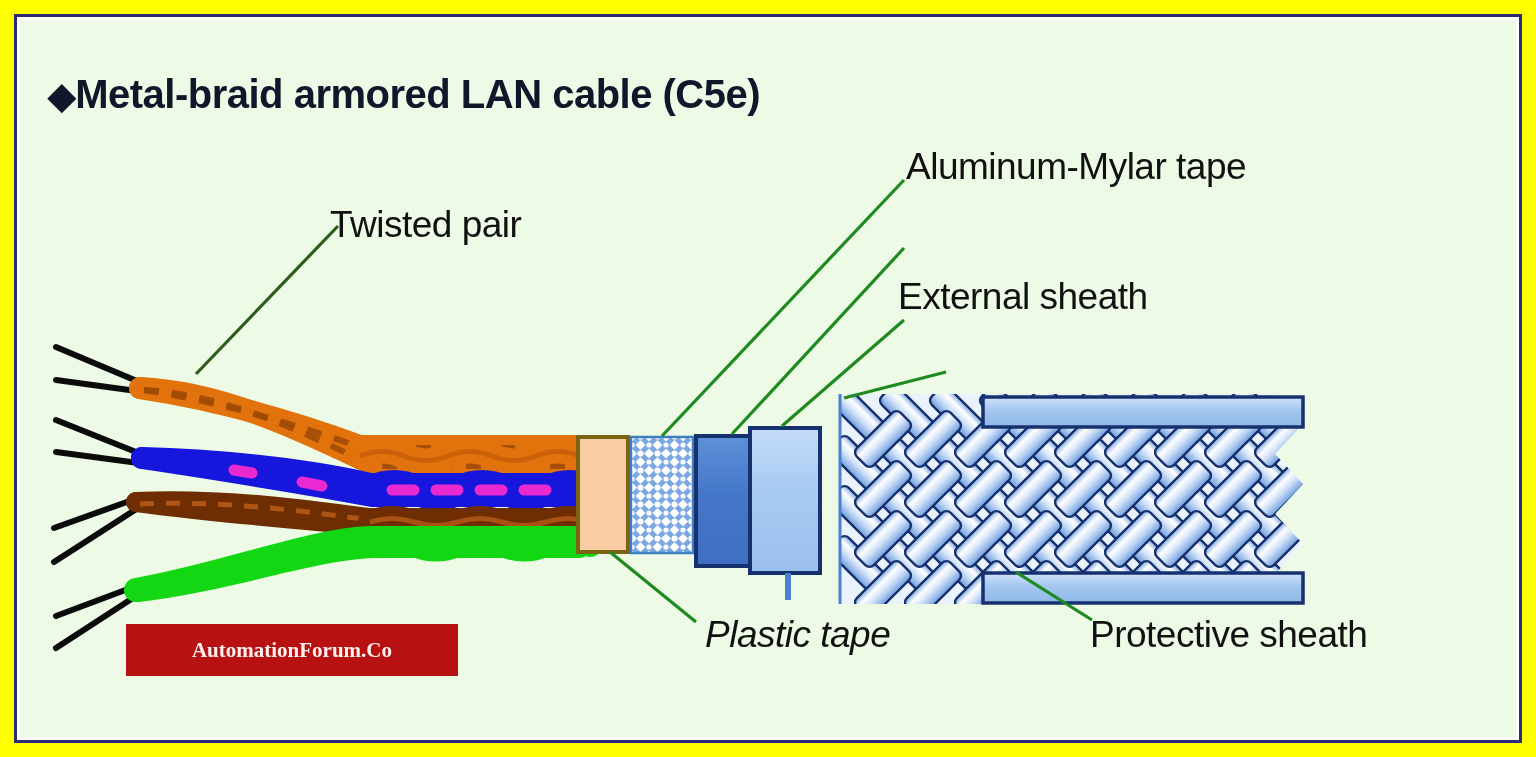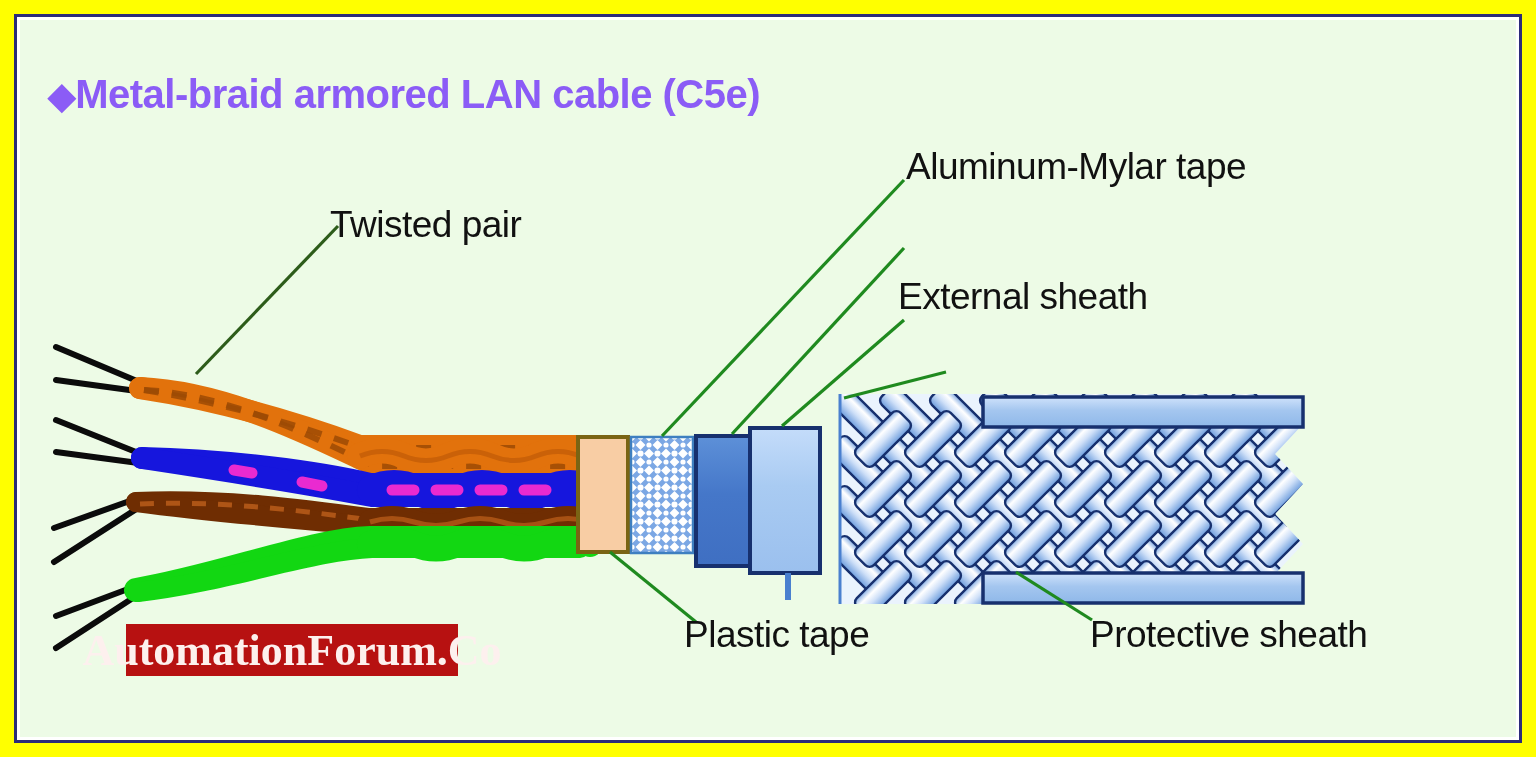--- a/index.html
+++ b/index.html
@@ -25,42 +25,42 @@
     position:absolute;
     left:20px;top:20px;right:20px;bottom:20px;
     background:#edfbe6;
     box-sizing:border-box;
     overflow:hidden;
   }
 
   
   #title{
     position:absolute;left:28px;top:52px;
-    font-size:40px;font-weight:700;color:#8b5cf6;
+    font-size:40px;font-weight:700;color:#0f172a;
     letter-spacing:-0.5px;white-space:nowrap;
   }
   #title .dia{font-size:36px;}
 
   
   .lbl{
     position:absolute;
     font-size:37px;font-weight:400;color:#111111;
     white-space:nowrap;letter-spacing:-0.5px;
   }
 
   
   #watermark{
     position:absolute;left:106px;top:604px;
     width:332px;height:52px;
     background:#b71111;
     display:flex;align-items:center;justify-content:center;
   }
   #watermark span{
     font-family:"Liberation Serif",serif;
-    font-weight:700;font-size:44px;color:#fdf0ee;
+    font-weight:700;font-size:21px;color:#fdf0ee;
     letter-spacing:0px;white-space:nowrap;
   }
 
   
   #art{position:absolute;left:0;top:0;width:1496px;height:717px;}
 </style>
 </head>
 <body>
 
 <div id="page">
@@ -297,21 +297,21 @@
     </svg>
 
     <div class="lbl" style="left:886px;top:126px;">Aluminum-Mylar tape</div>
 
     <div class="lbl" style="left:310px;top:184px;">Twisted pair</div>
 
 
     <div class="lbl" style="left:878px;top:256px;">External sheath</div>
 
 
-    <div class="lbl" style="left:664px;top:594px;">Plastic tape</div>
+    <div class="lbl" style="left:685px;top:594px;font-style:italic;">Plastic tape</div>
 
     <div class="lbl" style="left:1070px;top:594px;">Protective sheath</div>
 
     <div id="watermark">
       <span>AutomationForum.Co</span>
     </div>
 
   </div>
 </div>
 

